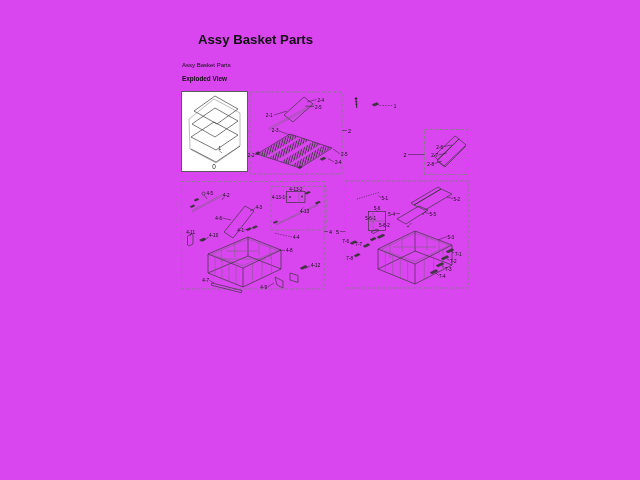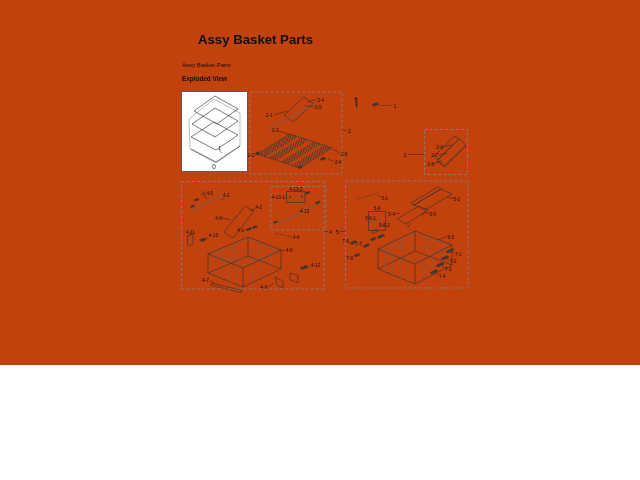--- a/index.html
+++ b/index.html
@@ -1,16 +1,16 @@
 <!DOCTYPE html>
 <html><head>
 <meta charset="utf-8">
 <style>
   html,body{margin:0;padding:0;background:#ffffff;}
-  .page{position:relative;width:640px;height:365px;background:#c2410c;overflow:hidden;
+  .page{position:relative;width:640px;height:480px;background:#d946ef;overflow:hidden;
         font-family:"Liberation Sans", sans-serif;}
   svg{position:absolute;left:0;top:0;}
   text{font-family:"Liberation Sans", sans-serif;fill:#111;}
   .title-t{font-weight:bold;}
   .co{font-size:4.6px;}
   .conn{font-size:5.4px;}
   .boxline{fill:none;stroke:#808080;stroke-width:0.9;stroke-dasharray:3 2.2;}
   .solidbox{fill:#ffffff;stroke:#5a5a5a;stroke-width:1;}
   .ln{stroke:#1a1a1a;stroke-width:0.45;fill:none;}
   .ol{stroke:#333;stroke-width:0.65;fill:none;}

